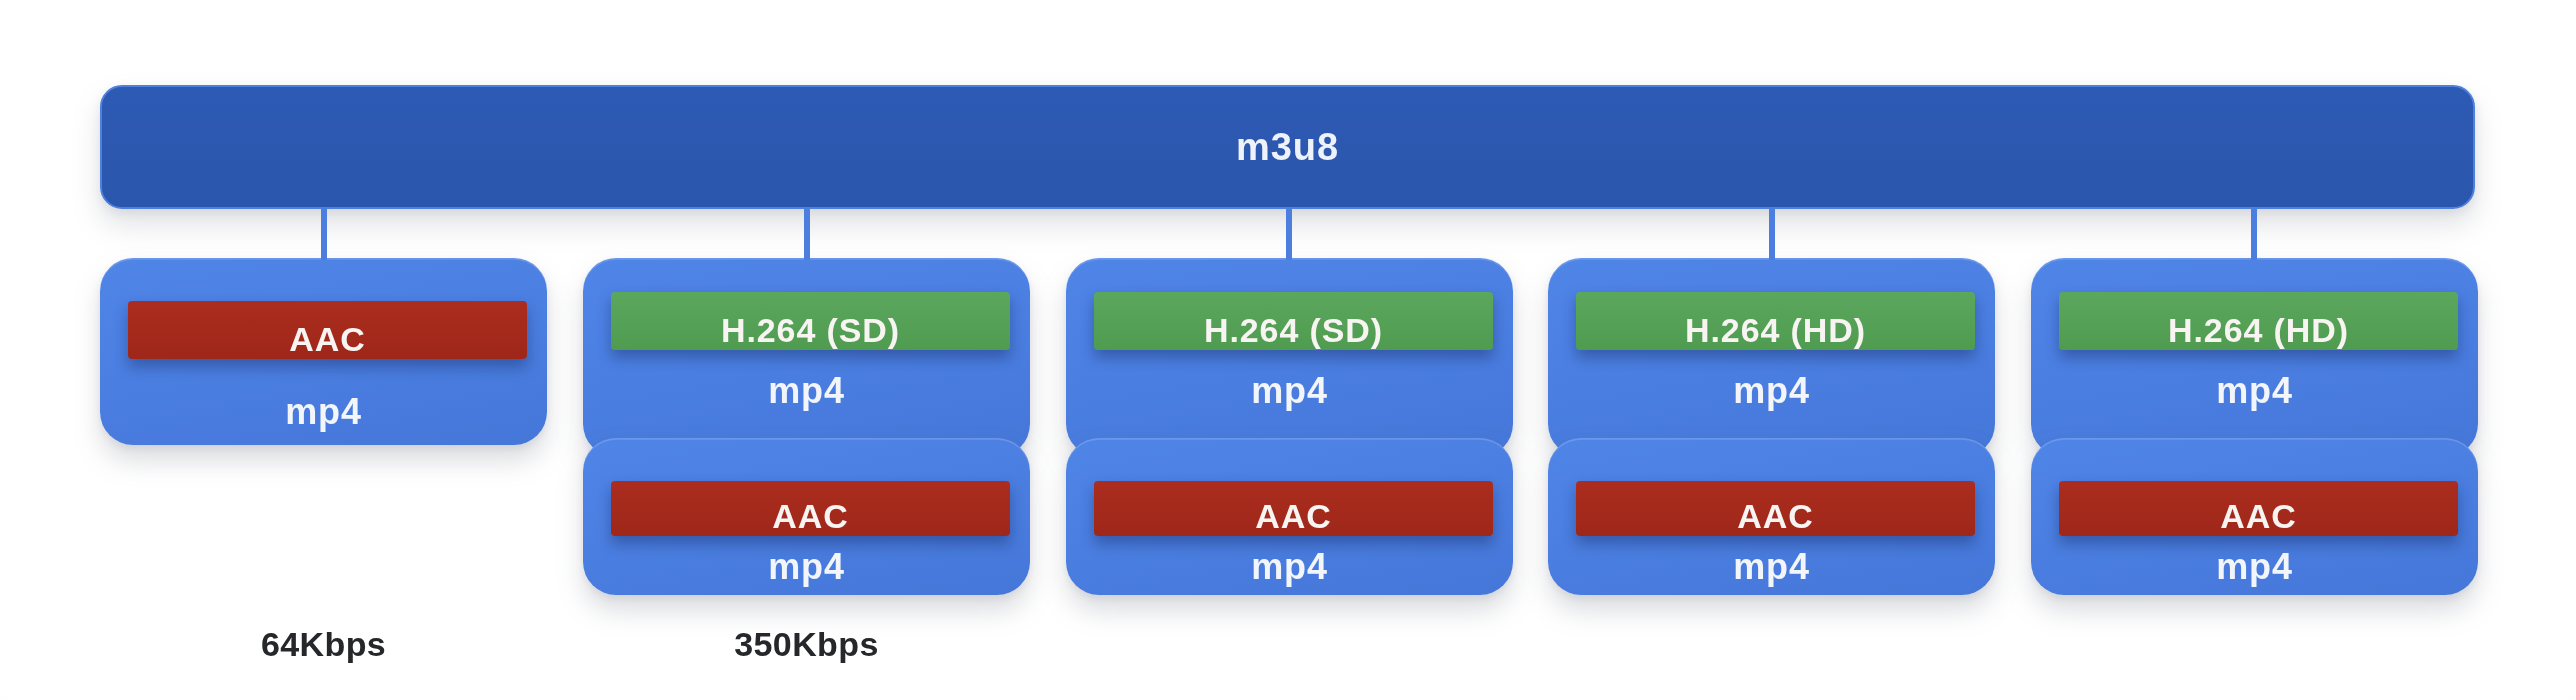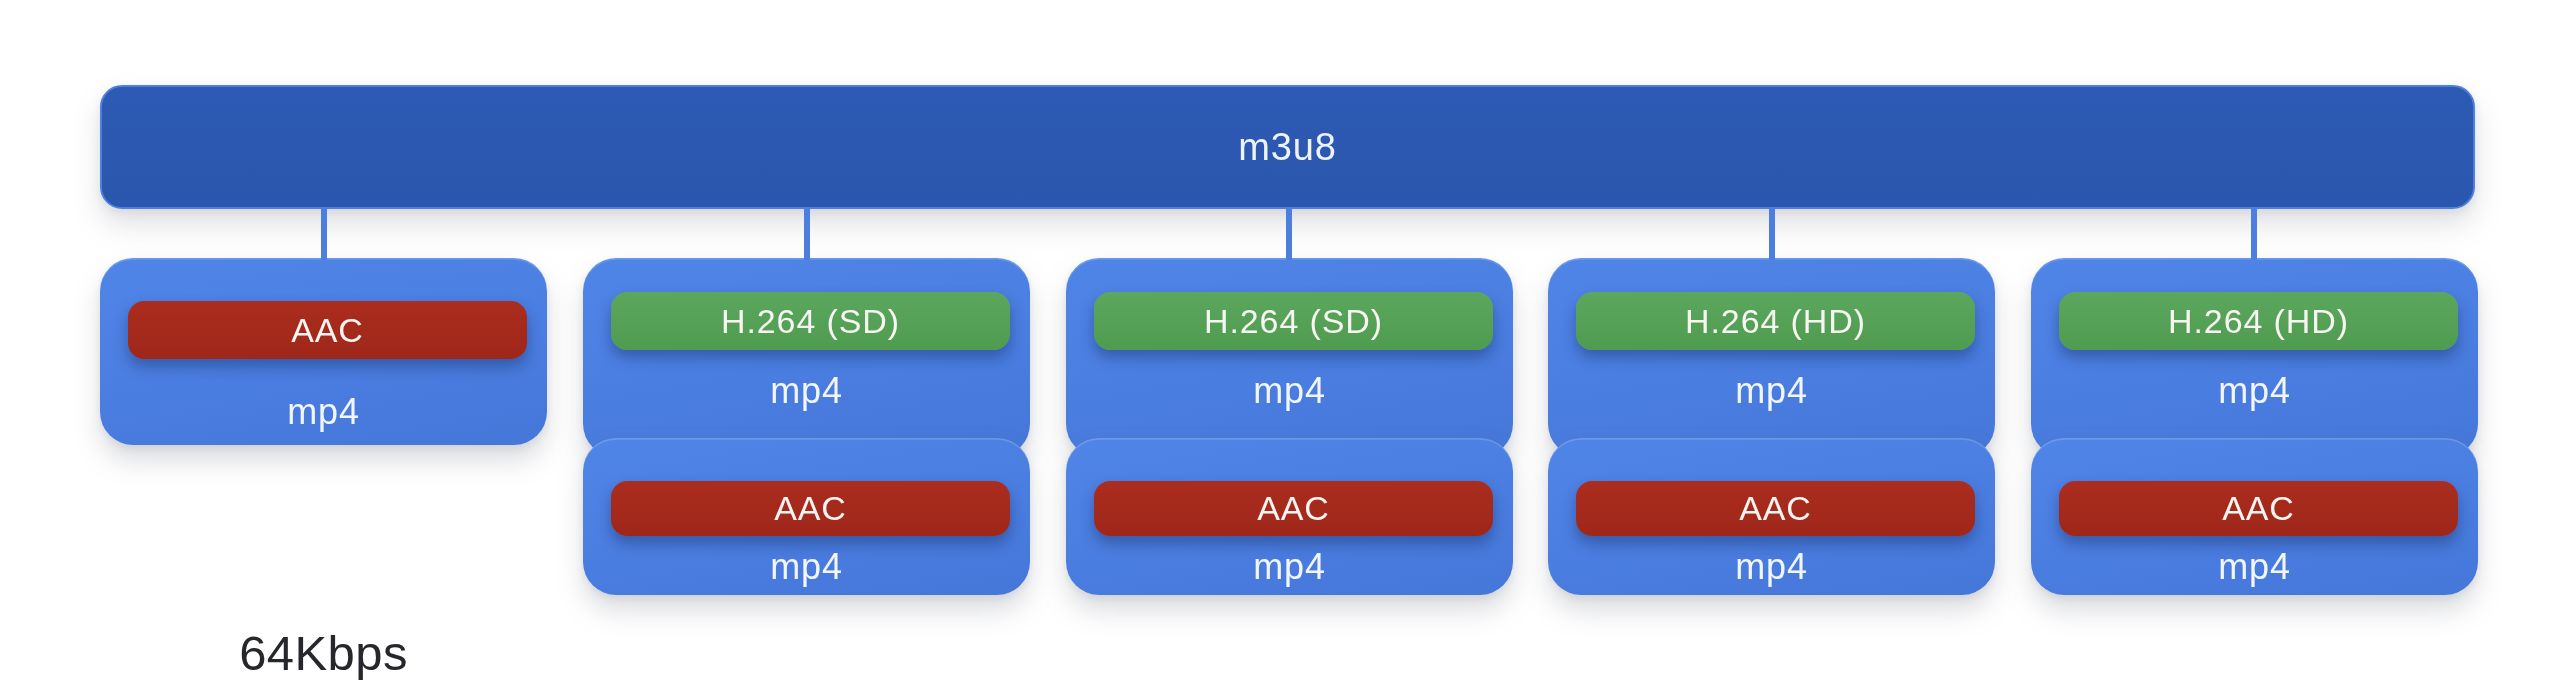--- a/index.html
+++ b/index.html
@@ -3,20 +3,21 @@
 <meta charset="utf-8">
 <style>
   html, body { margin: 0; padding: 0; background: #fbfbfc; }
   .canvas {
     position: relative;
     width: 2576px;
     height: 701px;
     overflow: hidden;
     background: radial-gradient(120% 170% at 50% 42%, #ffffff 52%, #f3f3f5 100%);
     font-family: "Liberation Sans", sans-serif;
+    font-weight: bold;
     -webkit-font-smoothing: antialiased;
   }
 
   
   .root-bar {
     position: absolute;
     left: 100px; top: 85px;
     width: 2375px; height: 124px;
     box-sizing: border-box;
     background: linear-gradient(180deg, var(--root-fill, #2d5ab4) 0%, #2b56ad 100%);
@@ -55,22 +56,22 @@
                 0 3.4px 6.9px rgba(118,124,138,0.12),
                 inset 0 1.7px 0 rgba(255,255,255,0.16);
   }
   .node.row1 { top: 258px; height: 199px; }
   .node.tall { top: 258px; height: 187px; }
   .node.row2 { top: 438px; height: 157px; }
 
   .chip {
     position: absolute;
     left: 28px; right: 20px;
-    border-radius: 16px;
-    display: flex; align-items: center; justify-content: center;
+    border-radius: 4px;
+    display: flex; align-items: flex-end; justify-content: center;
     color: #f7f4f2;
     font-size: 34px;
     letter-spacing: 0.9px;
     box-shadow: 0 7.7px 13.7px rgba(18,34,84,0.38);
   }
   .node.row1 .chip { top: 34px; height: 58px; }
   .node.tall .chip { top: 43px; height: 58px; }
   .node.row2 .chip { top: 43px; height: 55px; }
   .chip.audio { background: linear-gradient(180deg, #ab2d1f 0%, var(--audio-chip, #9e2719) 100%); }
   .chip.video { background: linear-gradient(180deg, #5aa75d 0%, var(--video-chip, #4f9c51) 100%); }
@@ -86,21 +87,21 @@
   .node.row1 .container-label { top: 112px; }
   .node.tall .container-label { top: 133px; }
   .node.row2 .container-label { top: 108px; }
 
   .bitrate {
     position: absolute;
     top: 625px; left: 0;
     width: 100%;
     text-align: center;
     color: var(--bitrate-text, #25272b);
-    font-size: 49px;
+    font-size: 34px;
     letter-spacing: 0.4px;
   }
 </style>
 </head>
 <body>
 
 <div class="canvas" style="--root-fill: #2d5ab4; --root-rim: #4e80dd; --node-fill: #4577d9; --audio-chip: #9e2719; --video-chip: #4f9c51; --connector: #4c7ee0; --bitrate-text: #25272b;">
   <div class="root-bar">
     <span class="root-label">m3u8</span>
   </div>
@@ -121,20 +122,21 @@
         <span>H.264 (SD)</span>
       </div>
       <div class="container-label">mp4</div>
     </div>
     <div class="node row2">
       <div class="chip audio">
         <span>AAC</span>
       </div>
       <div class="container-label">mp4</div>
     </div>
+    <div class="bitrate">350Kbps</div>
   </div>
       <div class="column" style="left: 1066px;">
     <div class="node row1">
       <div class="chip video">
         <span>H.264 (SD)</span>
       </div>
       <div class="container-label">mp4</div>
     </div>
     <div class="node row2">
       <div class="chip audio">

